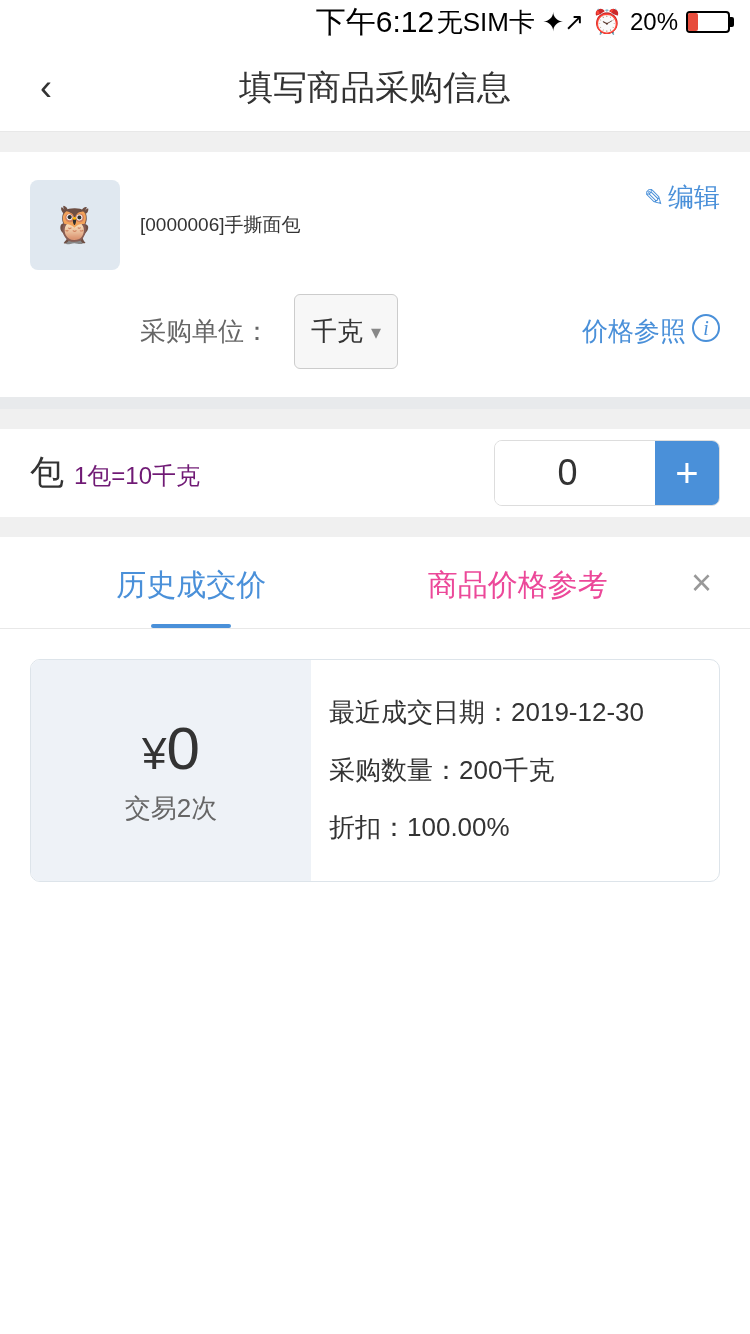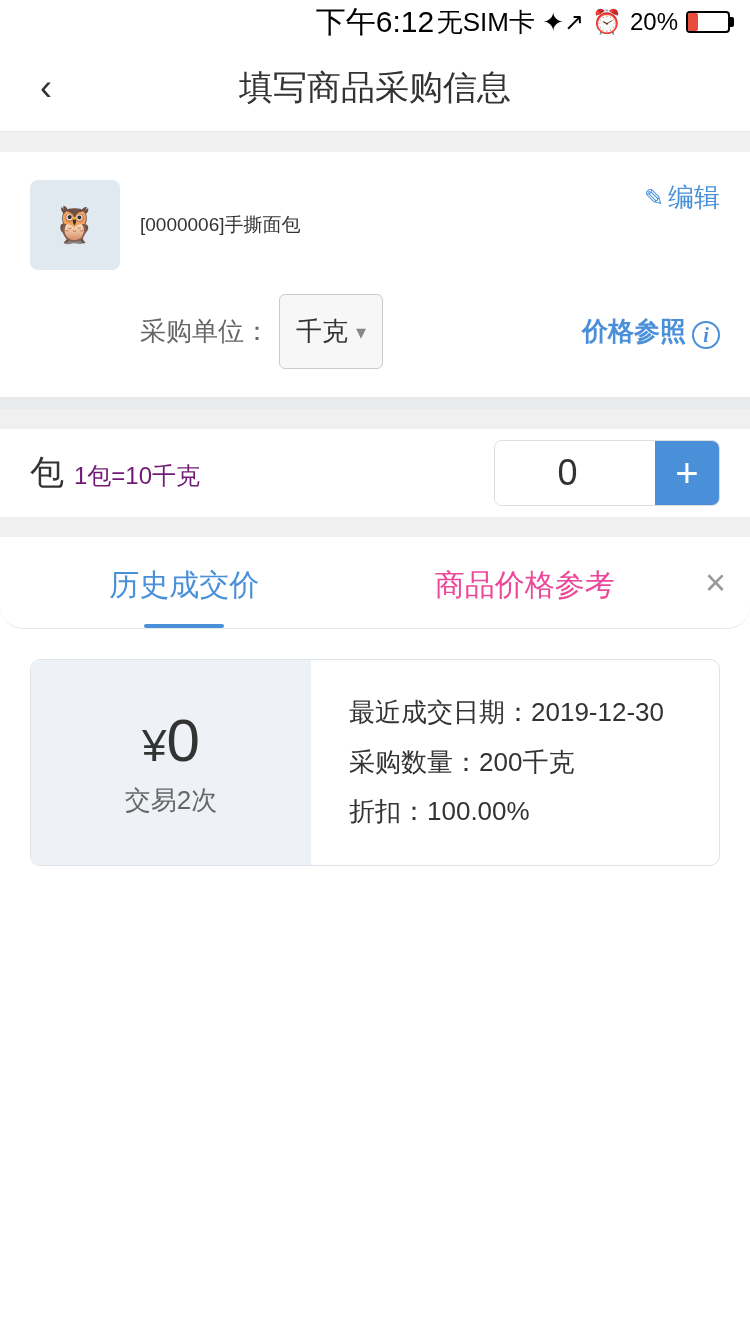--- a/index.html
+++ b/index.html
@@ -165,24 +165,23 @@
       cursor: pointer;
     }
     .unit-dropdown-arrow {
       font-size: 20px;
       color: #888;
     }
     .price-ref {
       color: #4a90d9;
       font-size: 26px;
       display: flex;
-      align-items: flex-end;
+      align-items: flex-start;
       gap: 6px;
       cursor: pointer;
-      font-weight: bold;
     }
     .price-ref-icon {
       width: 28px;
       height: 28px;
       border: 2px solid #4a90d9;
       border-radius: 50%;
       display: inline-flex;
       align-items: center;
       justify-content: center;
       font-size: 20px;
@@ -247,23 +246,22 @@
 
     
     .tabs-section {
       background: #fff;
       margin-top: 20px;
     }
     .tabs-header {
       display: flex;
       align-items: center;
       border-bottom: 1px solid #e8e8e8;
-      padding: 0 14px;
+      padding: 0 28px;
       position: relative;
-      border-radius: 23px;
     }
     .tab-item {
       flex: 1;
       text-align: center;
       padding: 28px 0 22px;
       font-size: 30px;
       color: #ec4899;
       cursor: pointer;
       position: relative;
     }
@@ -315,25 +313,25 @@
     .price-currency {
       font-size: 44px;
     }
     .price-times {
       font-size: 26px;
       color: #666;
       margin-top: 8px;
     }
     .price-card-right {
       flex: 1;
-      padding: 32px 38px;
+      padding: 32px 18px;
       display: flex;
       flex-direction: column;
       justify-content: flex-end;
-      gap: 8px;
+      gap: 16px;
     }
     .price-info-row {
       font-size: 26px;
       color: #333;
       line-height: 1.6;
     }
 
     
     .bottom-area {
       background: #fff;
@@ -371,21 +369,21 @@
         <span>🦉</span>
       </div>
       <span class="product-name">[0000006]手撕面包</span>
     </div>
     <div class="edit-btn">
       <span class="edit-icon">✎</span>
       <span>编辑</span>
     </div>
   </div>
   <div class="product-unit-row">
-    <div style="display:flex;align-items:center;gap:9px;">
+    <div style="display:flex;align-items:center;gap:24px;">
       <span class="unit-label">采购单位：</span>
       <div class="unit-select">
         <span>千克</span>
         <span class="unit-dropdown-arrow">▾</span>
       </div>
     </div>
     <div class="price-ref">
       <span>价格参照</span>
       <span class="price-ref-icon">i</span>
     </div>

